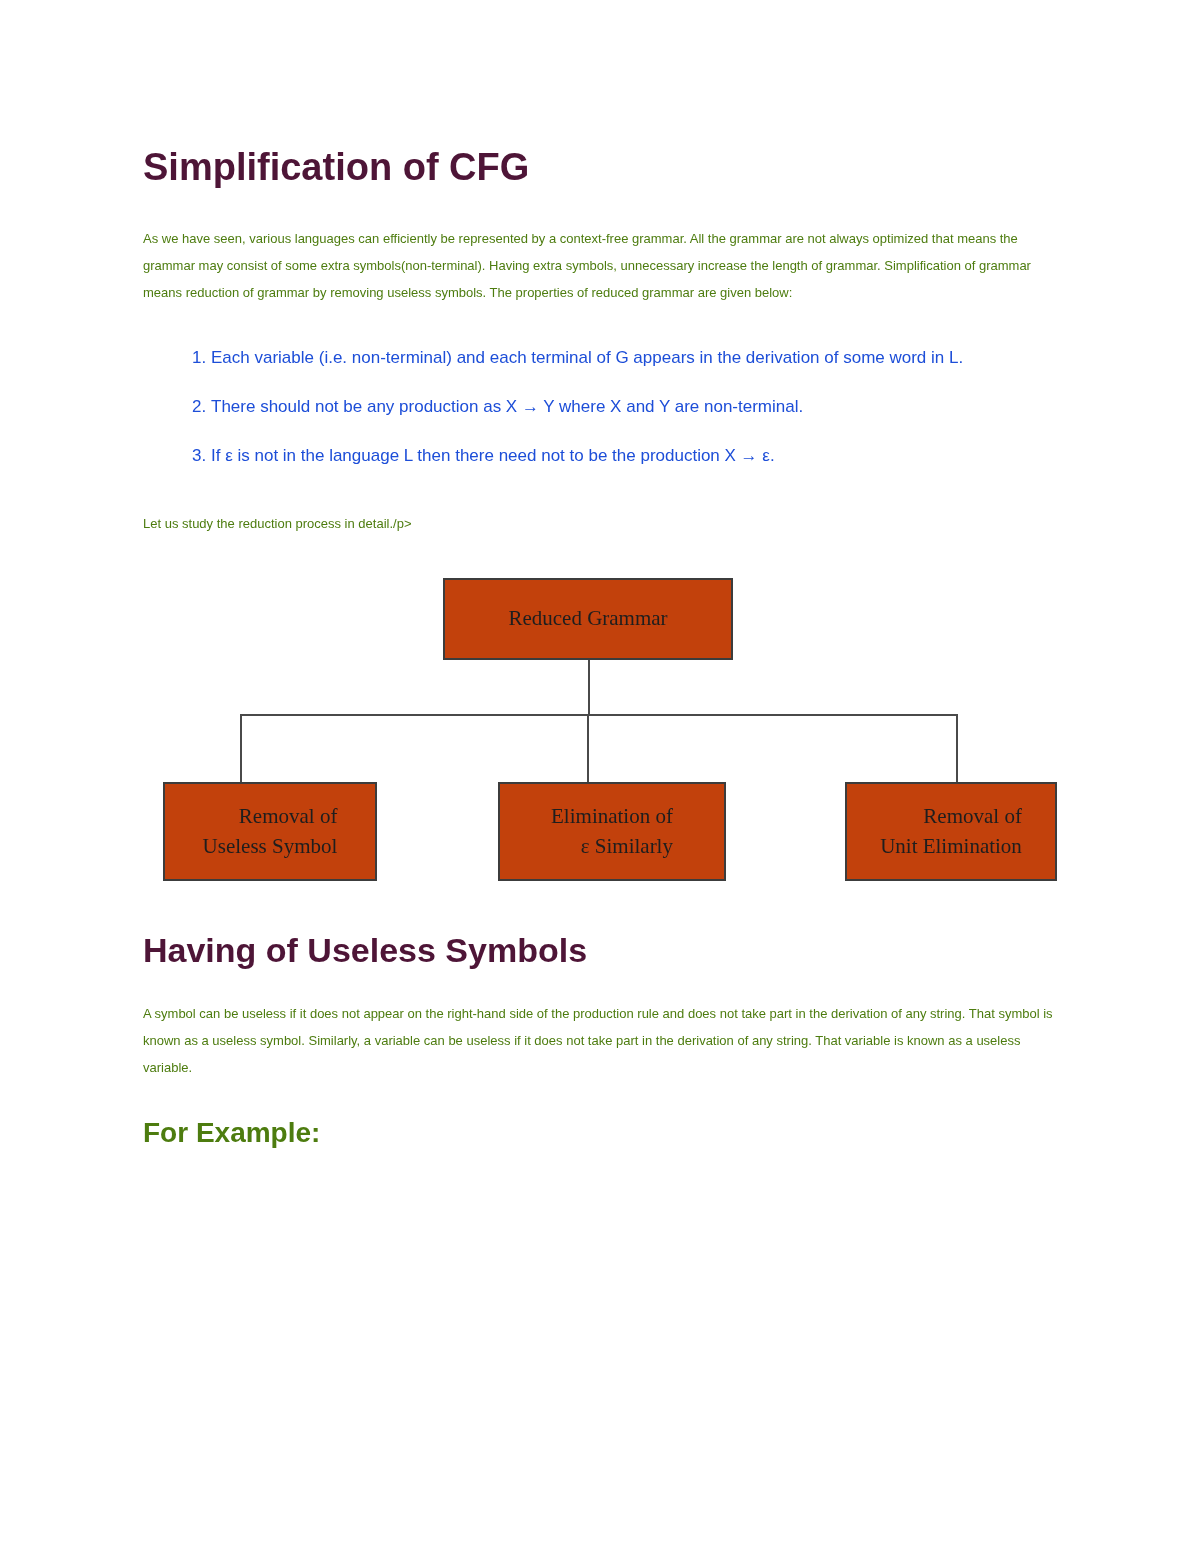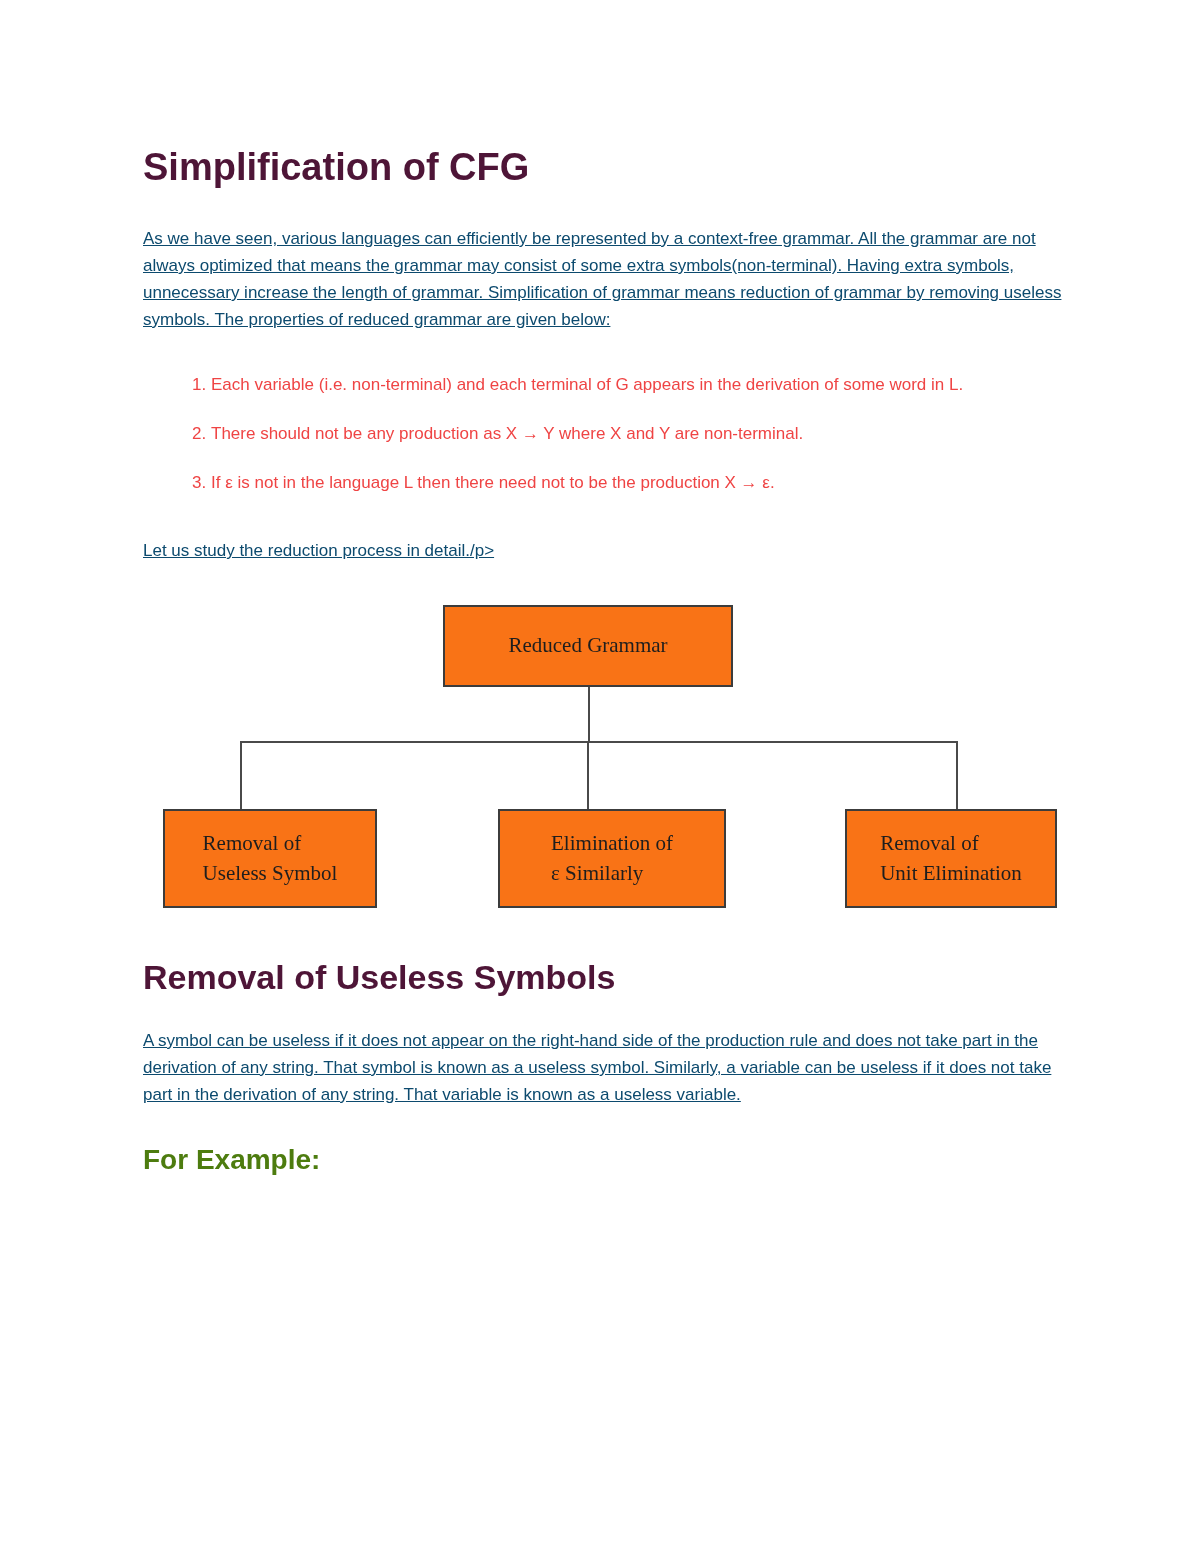--- a/index.html
+++ b/index.html
@@ -20,53 +20,52 @@
     padding: 146px 60px 60px 143px;
     width: 1200px;
   }
   h1.page-title {
     font-size: 38px;
     font-weight: bold;
     color: #4e1537;
     margin: 0 0 36px 0;
   }
   p.body-text {
-    font-size: 17px;
+    font-size: 13px;
     line-height: 27px;
-    color: #0c4a6e;
+    color: #4d7c0f;
     margin: 0 0 26px 0;
     max-width: 920px;
-    text-decoration: underline;
   }
   ol.doc-list {
     margin: 32px 0 34px 0;
     padding-left: 68px;
-    color: #ef4444;
+    color: #1d4ed8;
     font-size: 17px;
     max-width: 860px;
   }
   ol.doc-list li {
     line-height: 40px;
     margin-bottom: 9px;
   }
   
   .diagram {
     position: relative;
     height: 322px;
     margin: 32px 0 40px 0;
   }
   .dbox {
     position: absolute;
     box-sizing: border-box;
     border: 2px solid #3c3c3c;
-    background: #f97316;
+    background: #c2410c;
     display: flex;
     align-items: center;
     justify-content: center;
-    text-align: left;
+    text-align: right;
     font-family: "Liberation Serif", serif;
     font-size: 21px;
     color: #1e1e1e;
     line-height: 1.4;
   }
   .dbox-root   { left: 300px; top: 9px;   width: 290px; height: 82px; }
   .dbox-child1 { left: 20px;  top: 213px; width: 214px; height: 99px; }
   .dbox-child2 { left: 355px; top: 213px; width: 228px; height: 99px; }
   .dbox-child3 { left: 702px; top: 213px; width: 212px; height: 99px; }
   .dline {
@@ -123,21 +122,21 @@
         <span><span>Removal of</span><br><span>Useless Symbol</span></span>
       </div>
       <div class="dbox dbox-child2">
         <span><span>Elimination of</span><br><span>ε Similarly</span></span>
       </div>
       <div class="dbox dbox-child3">
         <span><span>Removal of</span><br><span>Unit Elimination</span></span>
       </div>
     </div>
 
-    <h2 class="section-heading">Removal of Useless Symbols</h2>
+    <h2 class="section-heading">Having of Useless Symbols</h2>
 
     <p class="body-text">A symbol can be useless if it does not appear on the right-hand side of the production rule and does not take part in the derivation of any string. That symbol is known as a useless symbol. Similarly, a variable can be useless if it does not take part in the derivation of any string. That variable is known as a useless variable.</p>
 
     <h3 class="example-heading">For Example:</h3>
 
 
   </div>
 </div>
 
 </body></html>

